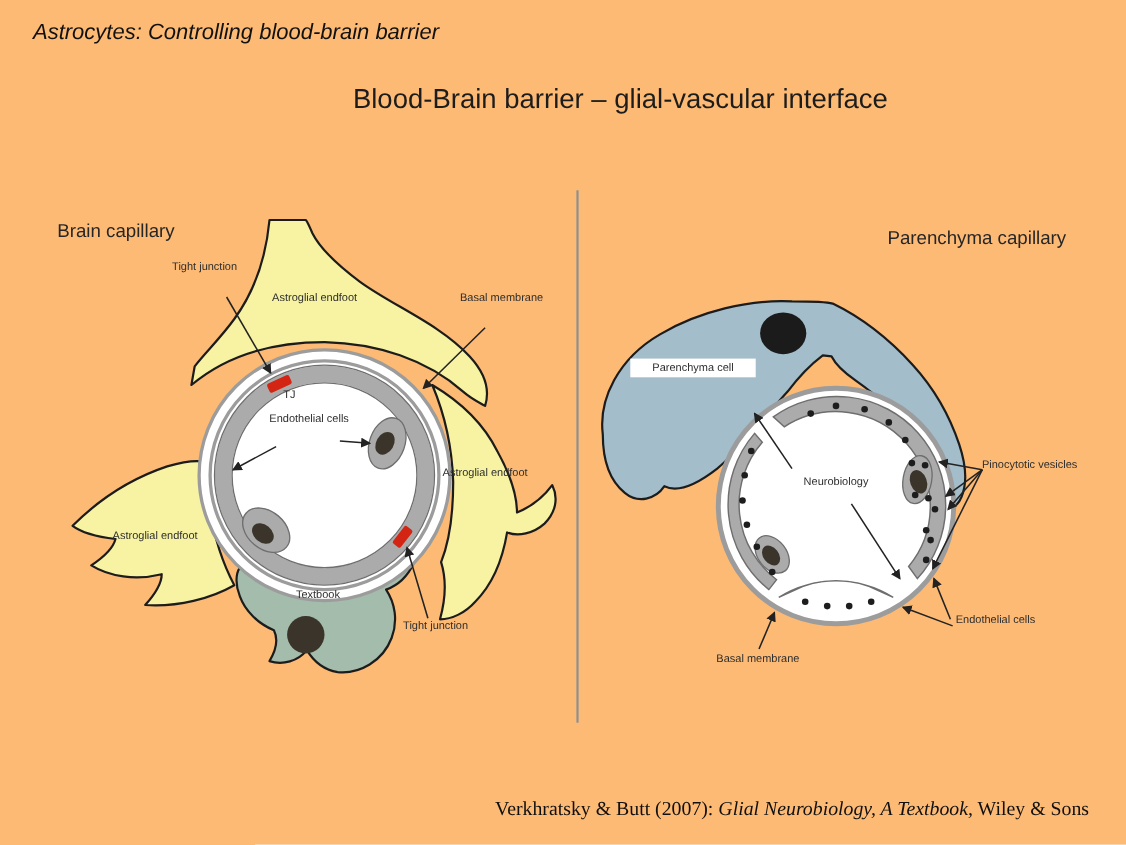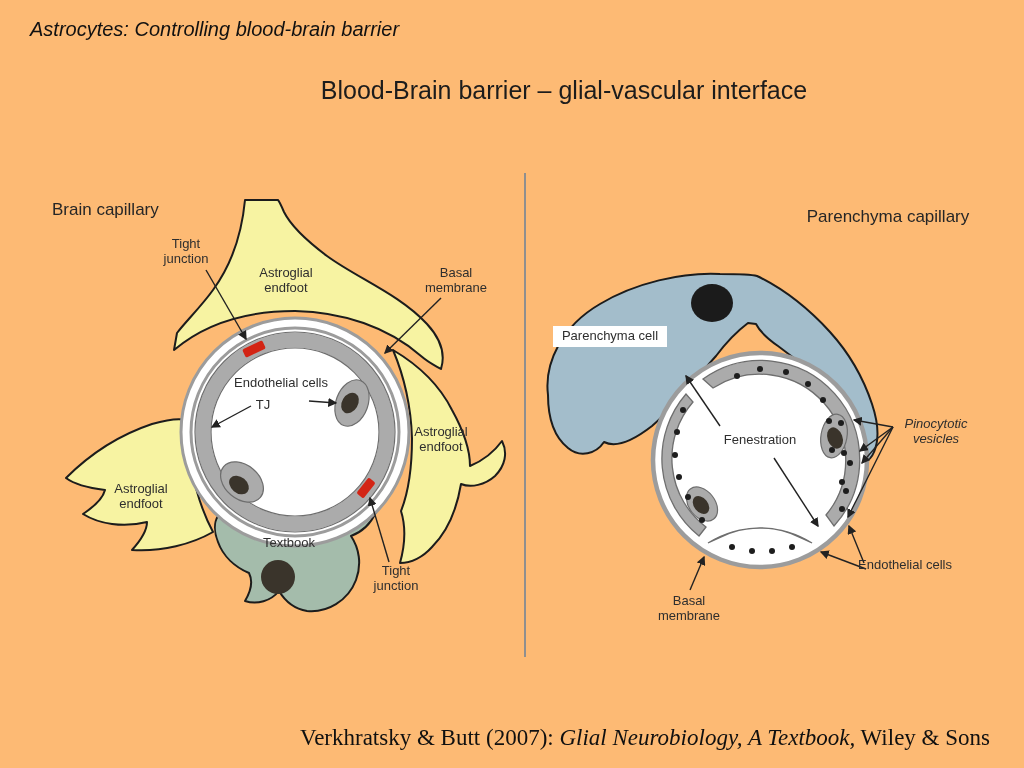--- a/index.html
+++ b/index.html
@@ -2,32 +2,32 @@
 <html style="--c-astroglial-yellow: #f7f3a2; --c-pericyte-green: #a4bcab; --c-parenchyma-blue: #a3bdcb; --c-membrane-gray: #9c9c9c; --c-endothelial-gray: #ababab; --c-endothelial-edge: #6e6e6e; --c-nucleus-dark: #3a342b; --c-parenchyma-nucleus-black: #1b1b1b; --c-tight-junction-red: #d32414; --c-divider-gray: #8f8f8f; --c-outline-black: #1c1c1c;"><head>
 <meta charset="utf-8">
 <style>
   html,body{margin:0;padding:0;background:#ffffff;}
   #slide{position:relative;width:1024px;height:768px;background:#fdba74;overflow:hidden;
          font-family:"Liberation Sans","DejaVu Sans",sans-serif;}
   .hdr{position:absolute;left:30px;top:18px;font-style:italic;font-size:20px;color:#111;white-space:nowrap;}
   .main-title{position:absolute;left:524px;top:76px;transform:translateX(-50%);
               font-size:25px;color:#1c1c1c;white-space:nowrap;margin-left:40px;}
   .lbl{position:absolute;transform:translateX(-50%);text-align:center;
-       font-size:13px;line-height:1.12;color:#2e2e2e;}
+       font-size:10px;line-height:1.12;color:#2e2e2e;}
   .lbl-left{position:absolute;text-align:right;color:#2e2e2e;}
   .nowrap{white-space:nowrap;}
   .dg-title{font-size:17px;color:#262626;}
   .boxed{background:#ffffff;padding:3px 7px;}
   .divider{position:absolute;left:524px;top:173px;width:2px;height:484px;
            background:var(--c-divider-gray,#8f8f8f);}
   svg{position:absolute;overflow:visible;}
   #svg-left{left:0;top:170px;}
   #svg-right{left:520px;top:170px;}
   .cite{position:absolute;right:34px;top:725px;font-family:"Liberation Serif","DejaVu Serif",serif;
-        font-size:23px;color:#101010;white-space:nowrap;}
+        font-size:18px;color:#101010;white-space:nowrap;}
   .outline-shape{stroke:var(--c-outline-black,#1c1c1c);stroke-width:2;stroke-linejoin:round;}
   .yellow{fill:var(--c-astroglial-yellow,#f7f3a2);}
   .green{fill:var(--c-pericyte-green,#a4bcab);}
   .blue{fill:var(--c-parenchyma-blue,#a3bdcb);}
   .memb{stroke:var(--c-membrane-gray,#9c9c9c);}
   .endo{fill:var(--c-endothelial-gray,#ababab);}
   .endo-edge{stroke:var(--c-endothelial-edge,#6e6e6e);}
   .nuc{fill:var(--c-nucleus-dark,#3a342b);}
   .arrow{stroke:#222;stroke-width:1.4;}
   .dot{fill:#1d1d1d;}
@@ -156,31 +156,31 @@
     <line class="arrow" x1="344" y1="393" x2="329" y2="356" marker-end="url(#ah-r)"></line>
     <line class="arrow" x1="170" y1="420" x2="184" y2="387" marker-end="url(#ah-r)"></line>
   </svg>
 
   <div class="divider"></div>
 
   <div class="lbl-left dg-title nowrap" style="left:52px;top:200px;">Brain capillary</div>
   <div class="lbl" style="left:186px;top:237px;width:70px;">Tight junction</div>
   <div class="lbl" style="left:286px;top:266px;width:84px;">Astroglial endfoot</div>
   <div class="lbl" style="left:456px;top:266px;width:90px;">Basal membrane</div>
-  <div class="lbl nowrap" style="left:263px;top:354px;margin-top:44px;">TJ</div>
+  <div class="lbl nowrap" style="left:263px;top:354px;">TJ</div>
   <div class="lbl" style="left:281px;top:376px;width:94px;">Endothelial cells</div>
   <div class="lbl" style="left:441px;top:425px;width:80px;">Astroglial endfoot</div>
   <div class="lbl" style="left:141px;top:482px;width:84px;">Astroglial endfoot</div>
   <div class="lbl nowrap" style="left:289px;top:536px;">Textbook</div>
   <div class="lbl" style="left:396px;top:564px;width:70px;">Tight junction</div>
 
   <div class="lbl dg-title nowrap" style="left:888px;top:207px;">Parenchyma capillary</div>
-  <div class="lbl boxed" style="left:610px;top:326px;width:100px;">Parenchyma cell</div>
-  <div class="lbl nowrap" style="left:760px;top:433px;">Fenestration</div>
-  <div class="lbl" style="left:936px;top:417px;width:92px;font-style:italic;">Pinocytotic vesicles</div>
+  <div class="lbl boxed" style="left:630px;top:326px;width:100px;">Parenchyma cell</div>
+  <div class="lbl nowrap" style="left:760px;top:433px;">Neurobiology</div>
+  <div class="lbl" style="left:936px;top:417px;width:92px;">Pinocytotic vesicles</div>
   <div class="lbl" style="left:905px;top:558px;width:94px;">Endothelial cells</div>
   <div class="lbl" style="left:689px;top:594px;width:90px;">Basal membrane</div>
 
   <div class="cite">
     <span>Verkhratsky &amp; Butt (2007): </span><i>Glial Neurobiology, A Textbook,</i><span> Wiley &amp; Sons</span>
   </div>
 
 </div>
 
 </body></html>

